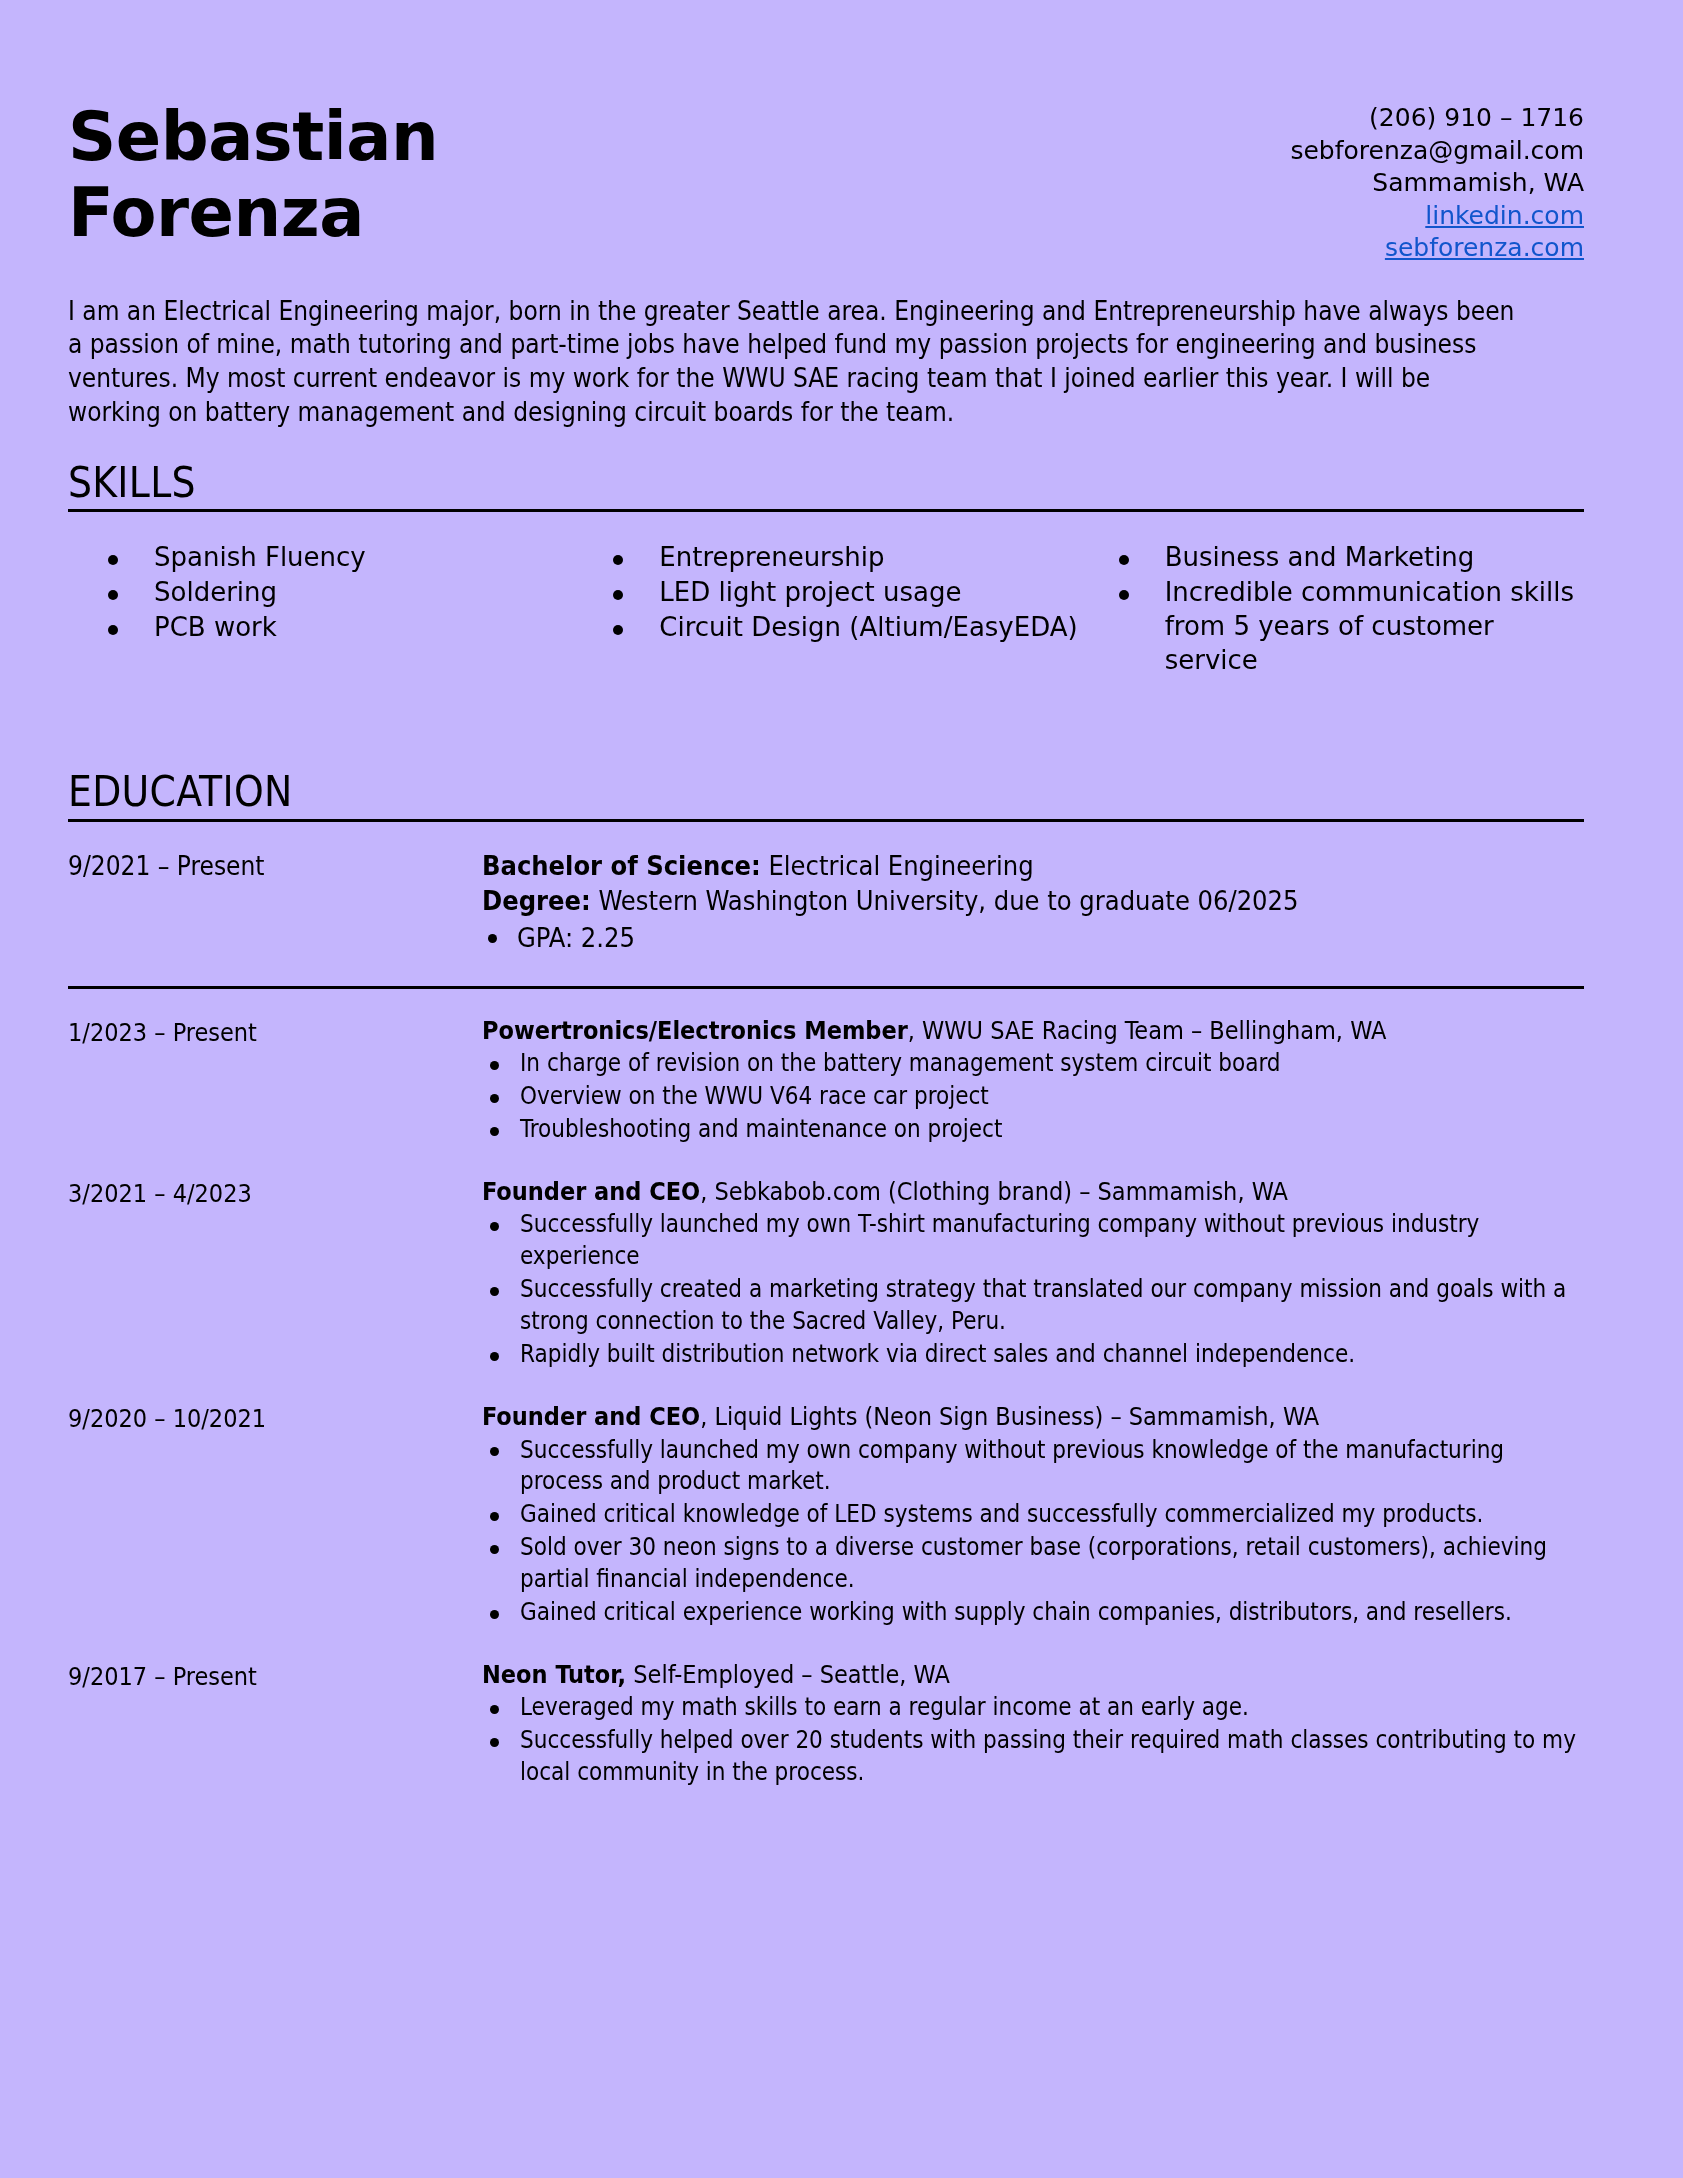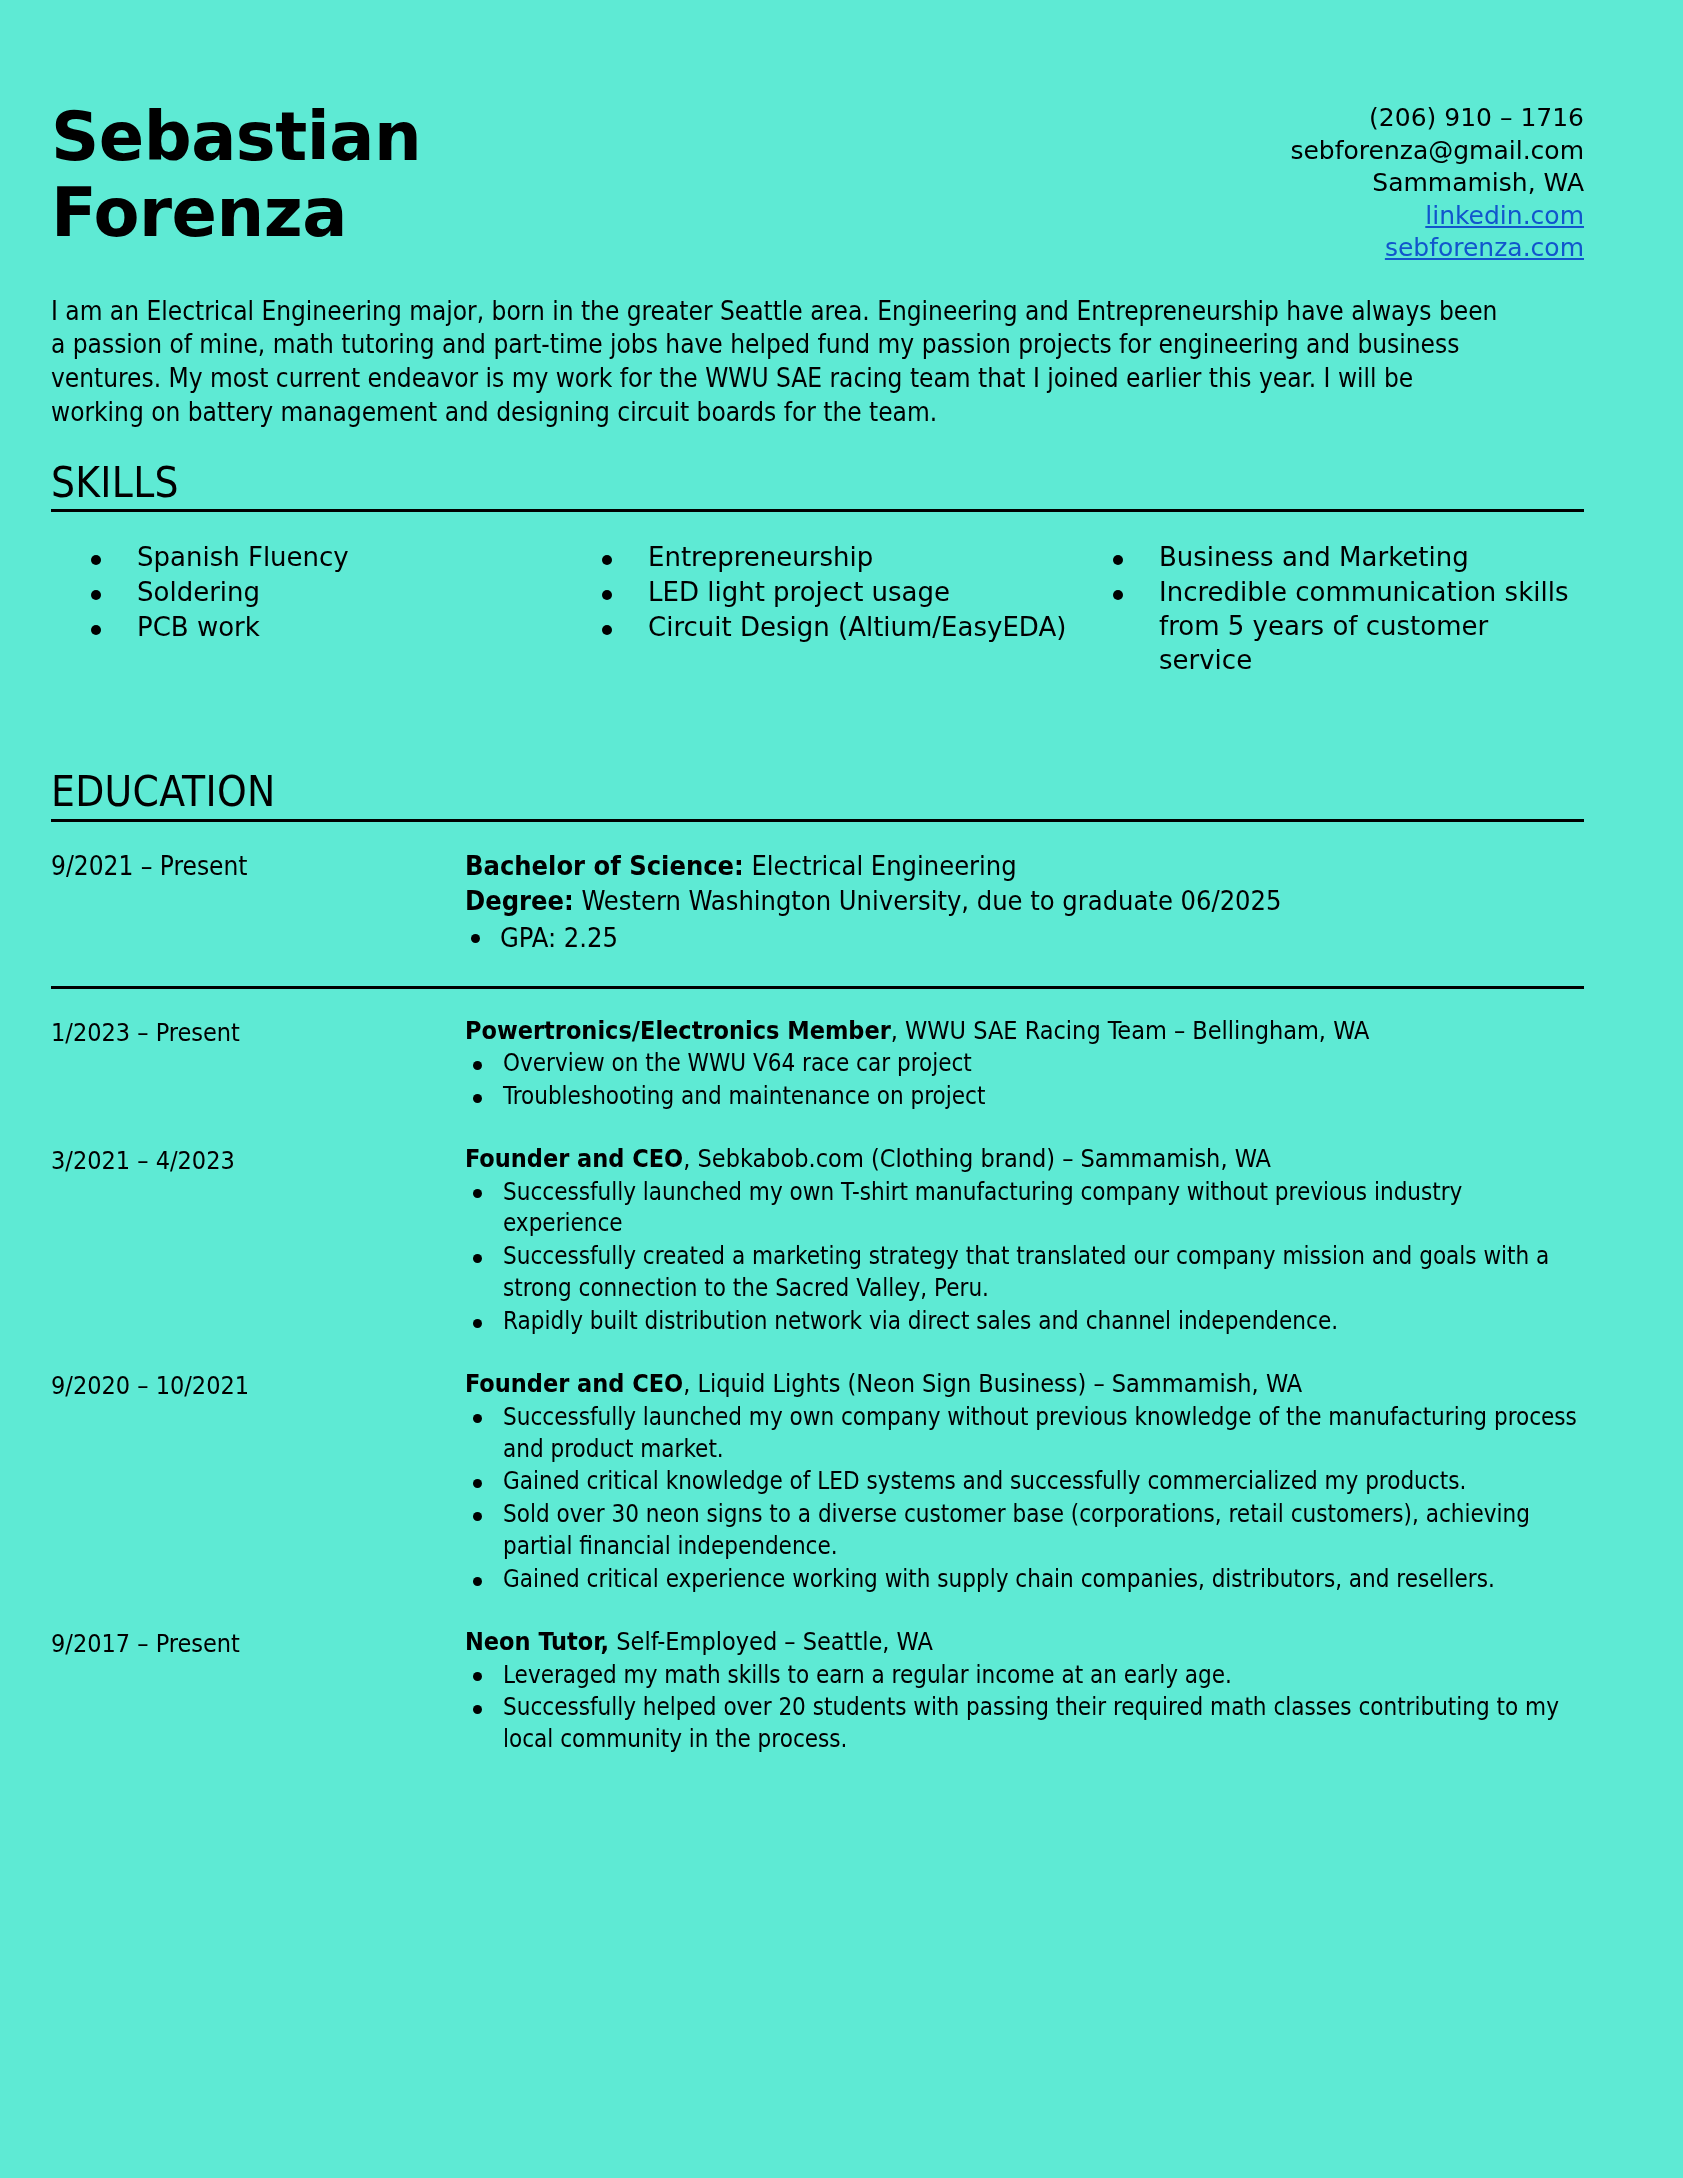--- a/index.html
+++ b/index.html
@@ -13,22 +13,22 @@
     height: 2178px;
     font-family: "DejaVu Sans", sans-serif;
     color: #000000;
     -webkit-font-smoothing: antialiased;
   }
   .page {
     position: relative;
     width: 1683px;
     height: 2178px;
     box-sizing: border-box;
-    padding: 94px 99px 0 51px;
-    background: #5eead4;
+    padding: 94px 99px 0 68px;
+    background: #c4b5fd;
   }
 
   
   .header {
     display: flex;
     justify-content: space-between;
     align-items: flex-start;
   }
   .name-block {
     font-family: "DejaVu Sans", sans-serif;
@@ -258,20 +258,21 @@
     <hr class="rule">
     <div class="entries">
 
       <div class="entry">
         <div class="entry-date">1/2023 – Present</div>
         <div class="entry-body">
           <div class="entry-title">
             <b>Powertronics/Electronics Member</b><span>, WWU SAE Racing Team – Bellingham, WA</span>
           </div>
           <ul>
+            <li><span class="bullet"></span><span>In charge of revision on the battery management system circuit board</span></li>
             <li><span class="bullet"></span><span>Overview on the WWU V64 race car project</span></li>
             <li><span class="bullet"></span><span>Troubleshooting and maintenance on project</span></li>
           </ul>
         </div>
       </div>
 
       <div class="entry">
         <div class="entry-date">3/2021 – 4/2023</div>
         <div class="entry-body">
           <div class="entry-title">

